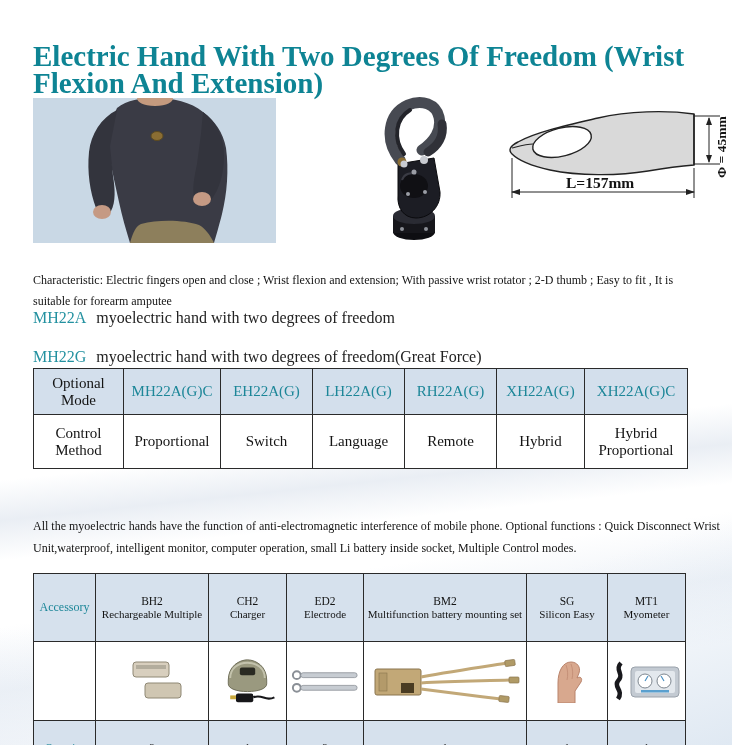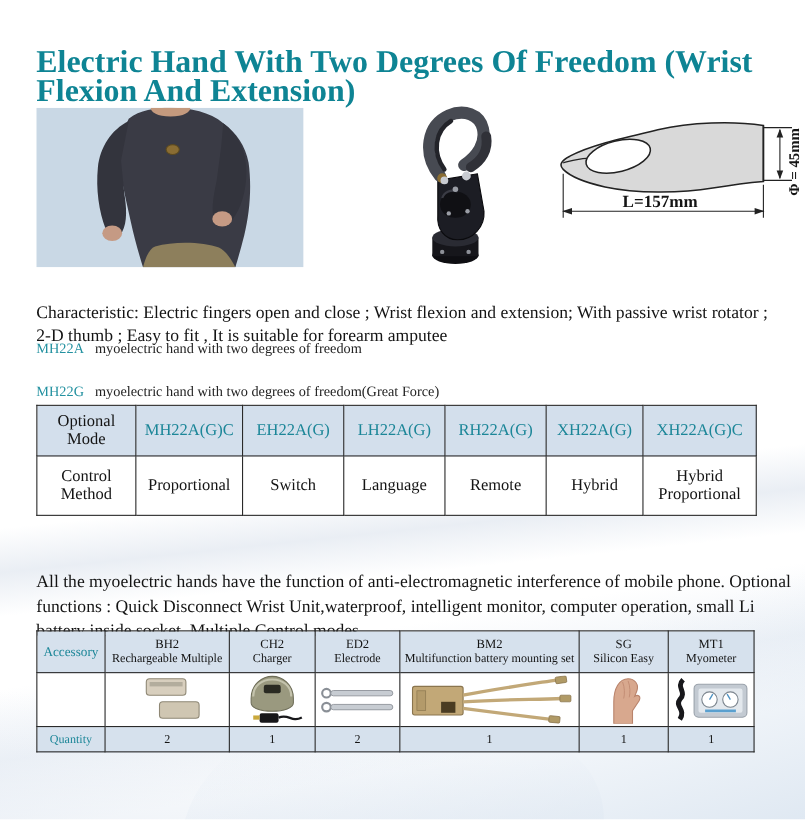--- a/index.html
+++ b/index.html
@@ -31,44 +31,44 @@
     position:absolute;left:33px;top:24px;width:655px;
     font-size:29px;line-height:27px;font-weight:bold;
     color:#0e8494;
   }
 
   .fig{position:absolute;}
   .fig-person{left:33px;top:98px;width:243px;height:145px;}
   .fig-hand{left:362px;top:96px;width:102px;height:148px;}
   .fig-drawing{left:498px;top:98px;width:232px;height:106px;}
 
-  .para{position:absolute;left:33px;font-size:16px;line-height:21px;color:#141414;}
+  .para{position:absolute;left:33px;font-size:12px;line-height:21px;color:#141414;}
   .para-characteristic{top:258px;width:678px;}
   .para-notes{top:503px;width:688px;line-height:22px;}
 
-  .model-line{position:absolute;left:33px;font-size:13px;color:#222;}
+  .model-line{position:absolute;left:33px;font-size:16px;color:#222;}
   .model-line-1{top:309px;}
   .model-line-2{top:348px;}
   .model-code{color:#2391a0;margin-right:10px;}
 
   table{border-collapse:collapse;table-layout:fixed;}
   .mode-table{position:absolute;left:33px;top:368px;width:654px;}
   .mode-table td{
     border:1.4px solid #2a2a2a;text-align:center;vertical-align:middle;
     font-size:15px;padding:1px 2px;background:#ffffff;
   }
   .mode-table .head-row td{background:#d3dfec;height:43px;}
   .mode-table .body-row td{height:51px;}
   .mode-cell{color:#1c8698;}
   .label-cell{color:#141414;line-height:17px;}
 
   .acc-table{position:absolute;left:33px;top:573px;width:652px;}
   .acc-table td{
     border:1.3px solid #2a2a2a;text-align:center;vertical-align:middle;
-    background:#ffffff;padding:0 2px;
+    background:#ffffff;padding:15px 2px;
   }
   .acc-table .acc-head-row td{background:#d6e1ed;height:37px;}
   .acc-table .acc-img-row td{height:48px;}
   .acc-table .acc-qty-row td{background:#d6e1ed;height:22px;font-size:11px;}
   .acc-label{color:#1c8698;font-size:12px;}
   .acc-code{font-size:11.5px;line-height:14px;color:#141414;}
   .acc-name{font-size:11px;line-height:13px;color:#141414;}
   .icon-wrap{display:flex;align-items:center;justify-content:center;height:100%;}
 </style>
 </head>

